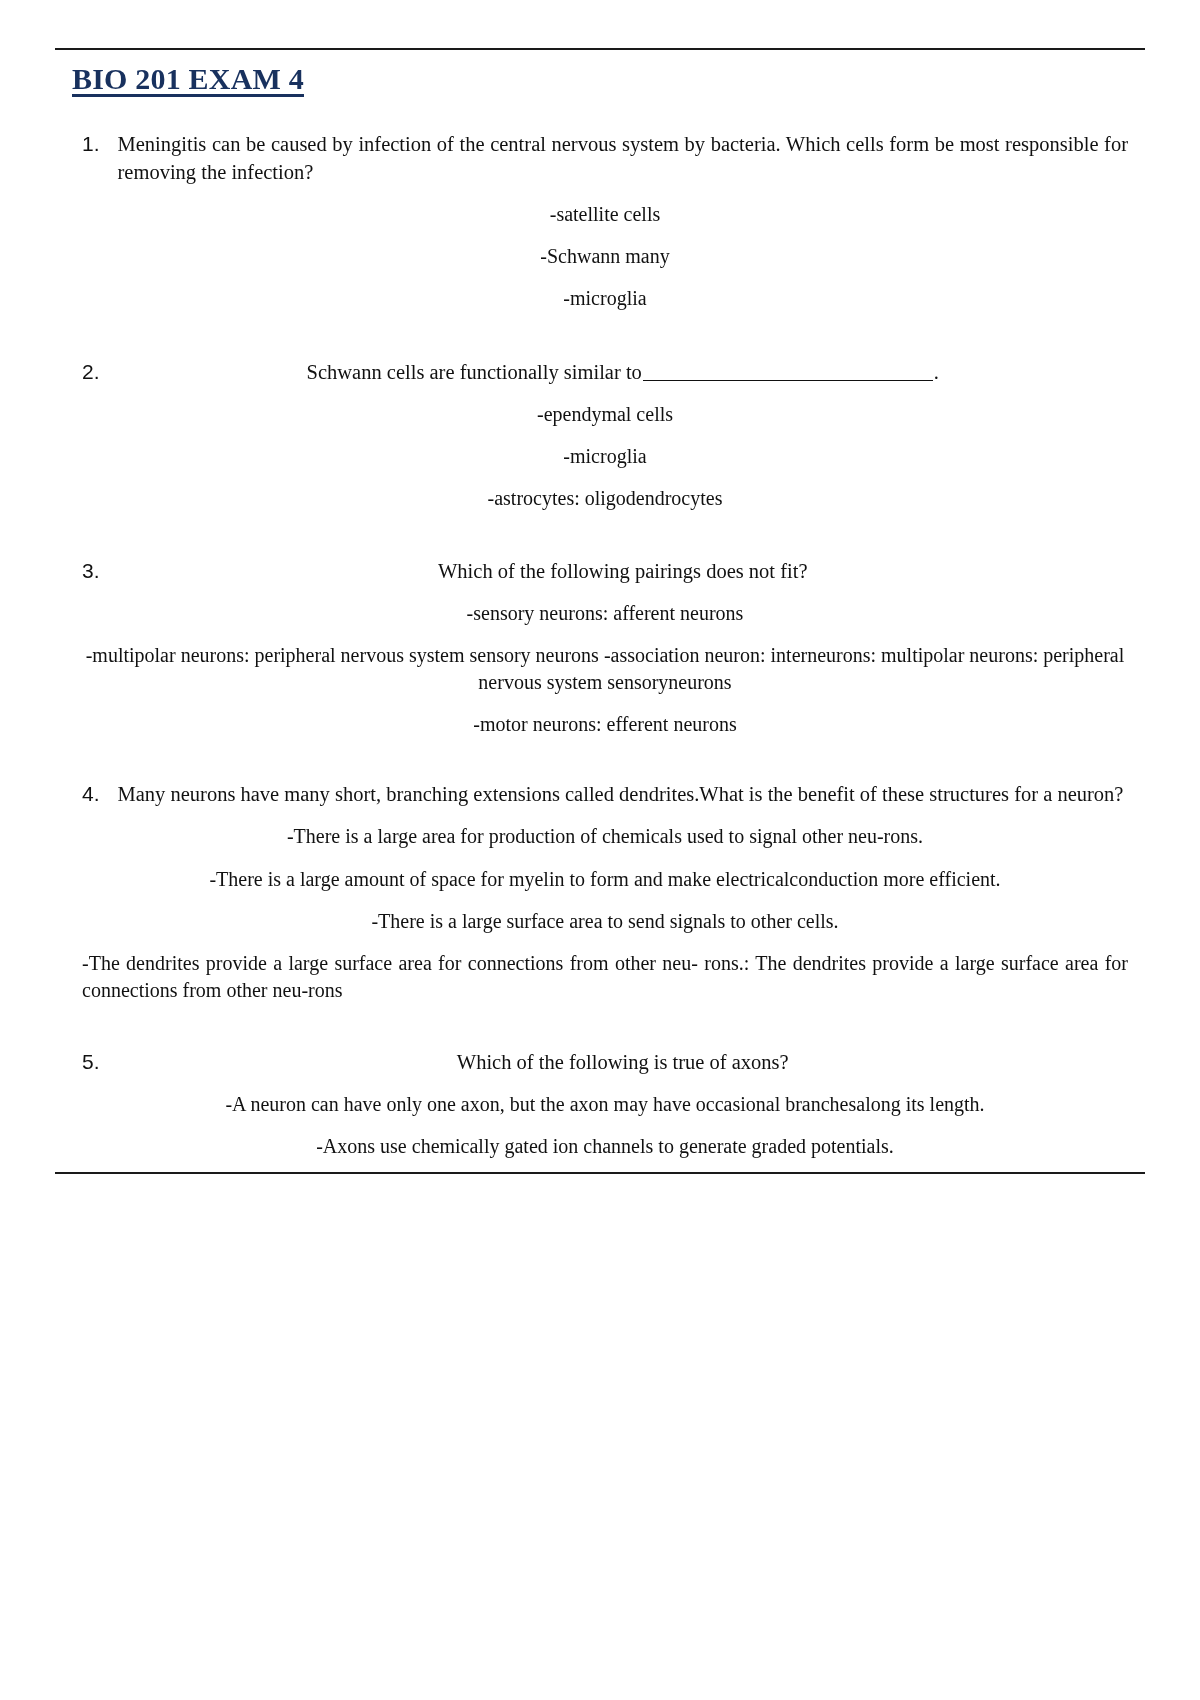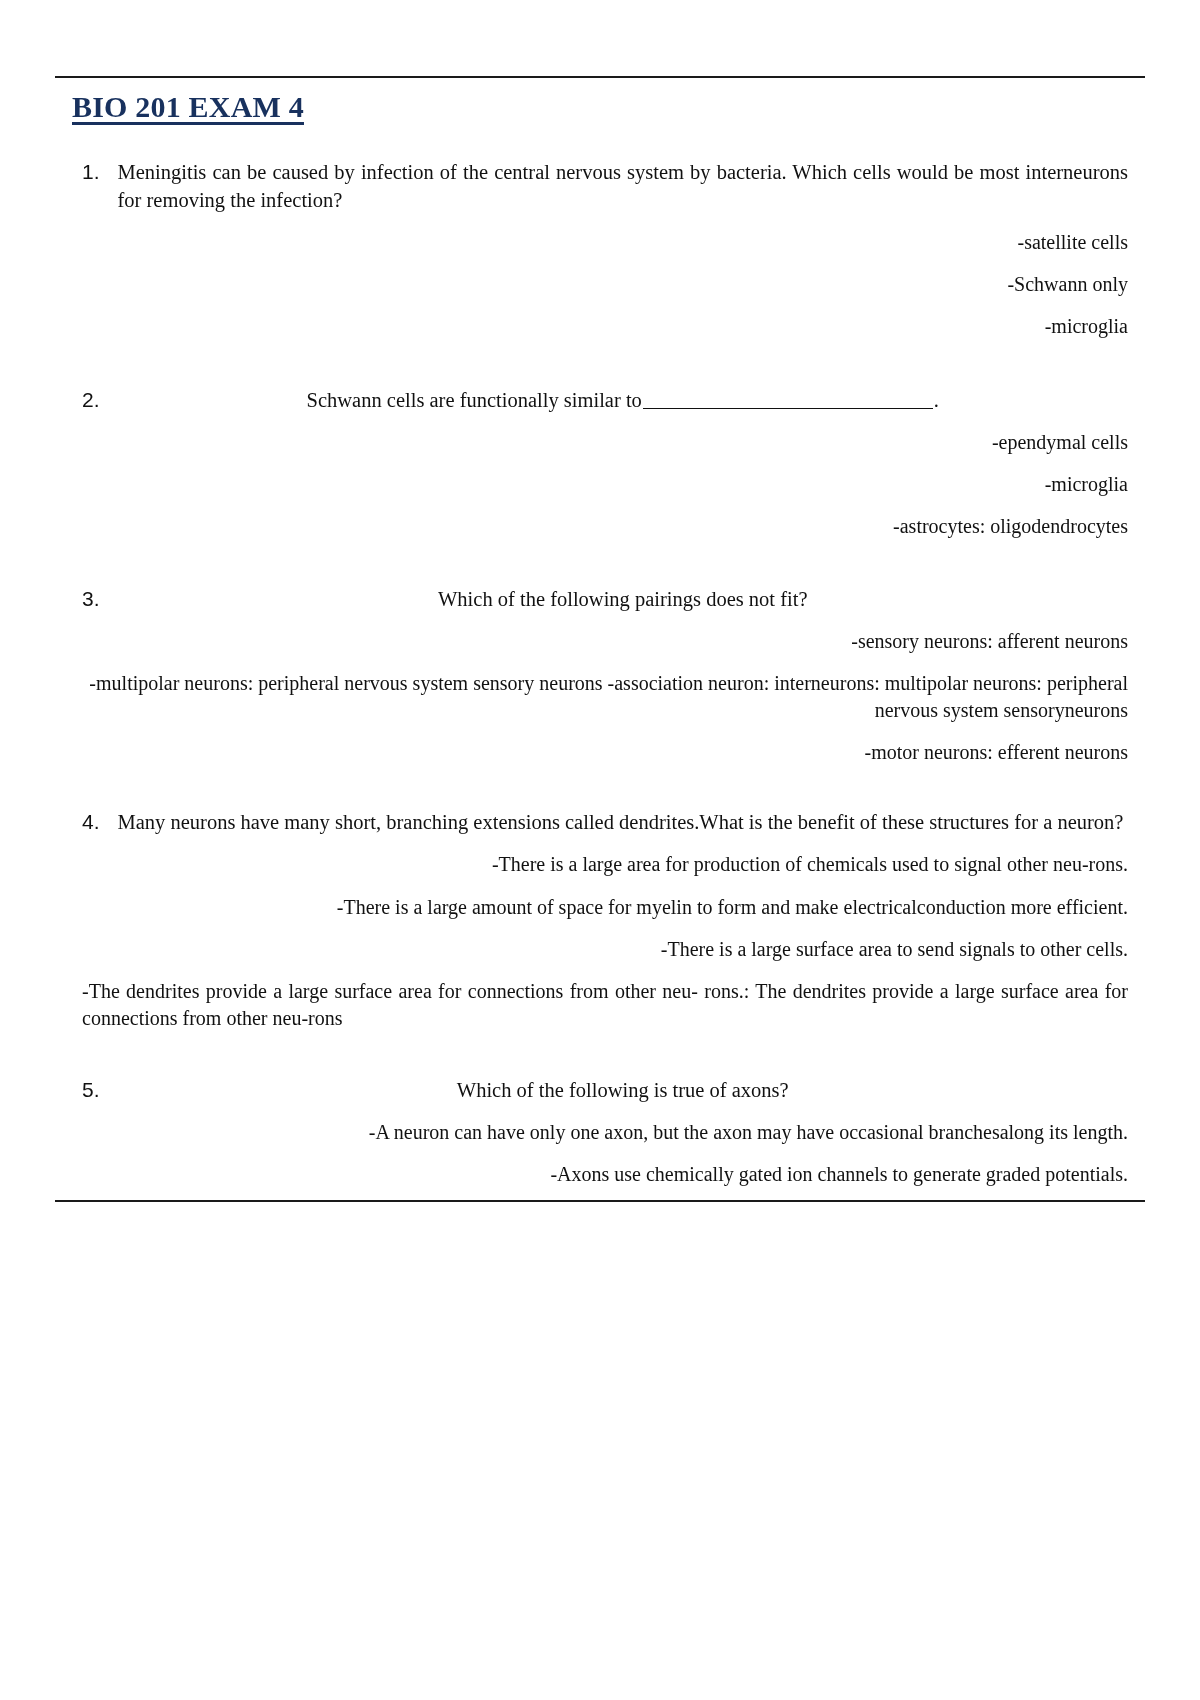--- a/index.html
+++ b/index.html
@@ -9,21 +9,20 @@
   }
   .page {
     position: relative;
     width: 1200px;
     height: 1216px;
     background: #ffffff;
     box-sizing: border-box;
     font-family: "Liberation Serif", "DejaVu Serif", serif;
     color: #111111;
     overflow: hidden;
-    margin-top: 28px;
   }
   .rule {
     position: absolute;
     left: 55px;
     right: 55px;
     height: 0;
     border-top: 2px solid #1a1a1a;
   }
   .rule-top { top: 48px; }
   .rule-bottom { bottom: 42px; }
@@ -80,21 +79,21 @@
     border-bottom: 1.6px solid #111;
     height: 0.95em;
     vertical-align: -2px;
     margin: 0 1px;
   }
 
   .opt {
     font-size: 20px;
     line-height: 1.36;
     margin-bottom: 15px;
-    text-align: right;
+    text-align: center;
   }
   .opt.justified {
     text-align: justify;
     text-justify: inter-word;
   }
   .opt.gap-before { margin-top: 26px; }
   .opt:last-child { margin-bottom: 0; }
 
   .block-gap-1 { margin-bottom: 46px; }
   .block-gap-2 { margin-bottom: 44px; }
@@ -109,24 +108,24 @@
   <div class="rule rule-top"></div>
 
   <div class="content">
 
     <div class="doc-title">BIO 201 EXAM 4</div>
 
     
     <div class="question-block block-gap-1">
       <div class="q-line">
         <span class="q-num">1.</span>
-        <span class="q-text">Meningitis can be caused by infection of the central nervous system by bacteria. Which cells would be most interneurons for removing the infection?</span>
+        <span class="q-text">Meningitis can be caused by infection of the central nervous system by bacteria. Which cells form be most responsible for removing the infection?</span>
       </div>
       <div class="opt">-satellite cells</div>
-      <div class="opt">-Schwann only</div>
+      <div class="opt">-Schwann many</div>
       <div class="opt">-microglia</div>
     </div>
 
     
     <div class="question-block block-gap-2">
       <div class="q-line">
         <span class="q-num">2.</span>
         <span class="q-text nojust"><span>Schwann cells are functionally similar to</span><span class="blank-fill"></span><span>.</span></span>
       </div>
       <div class="opt">-ependymal cells</div>

